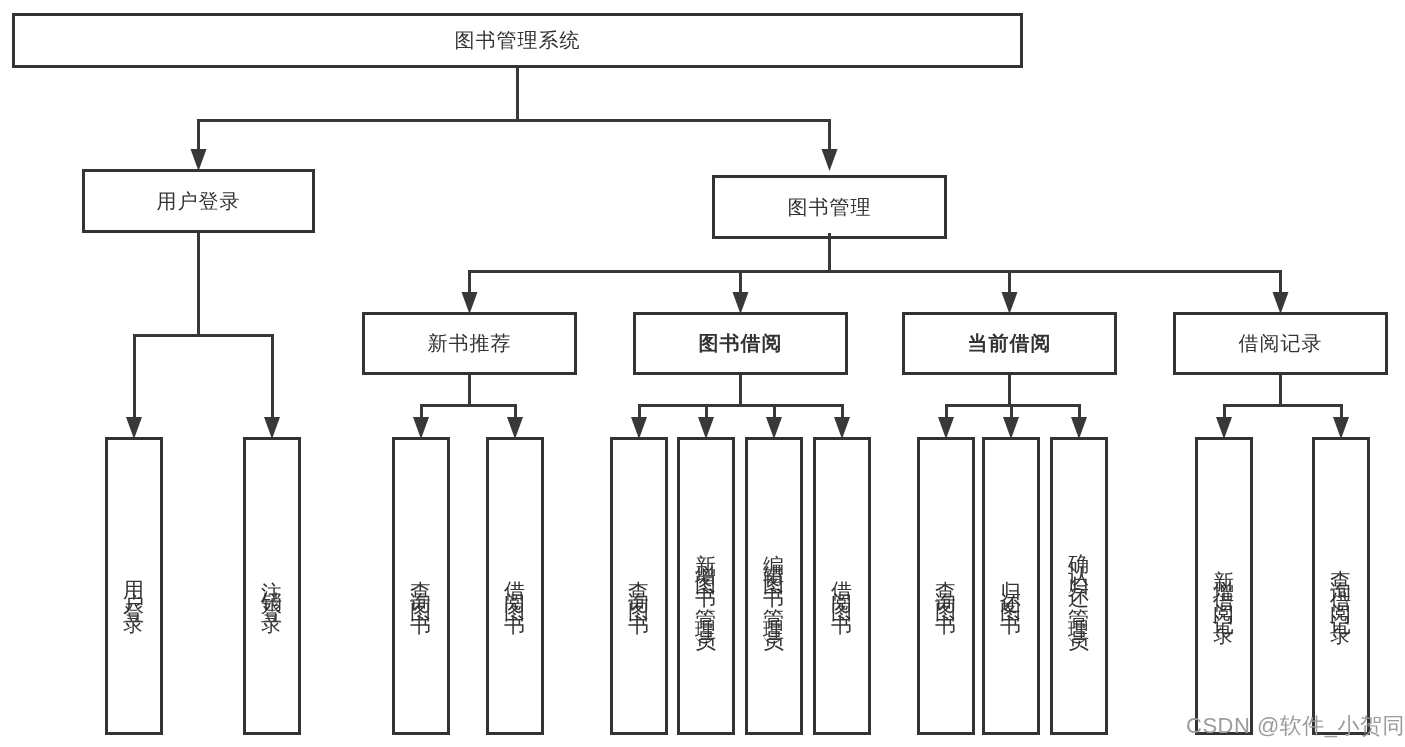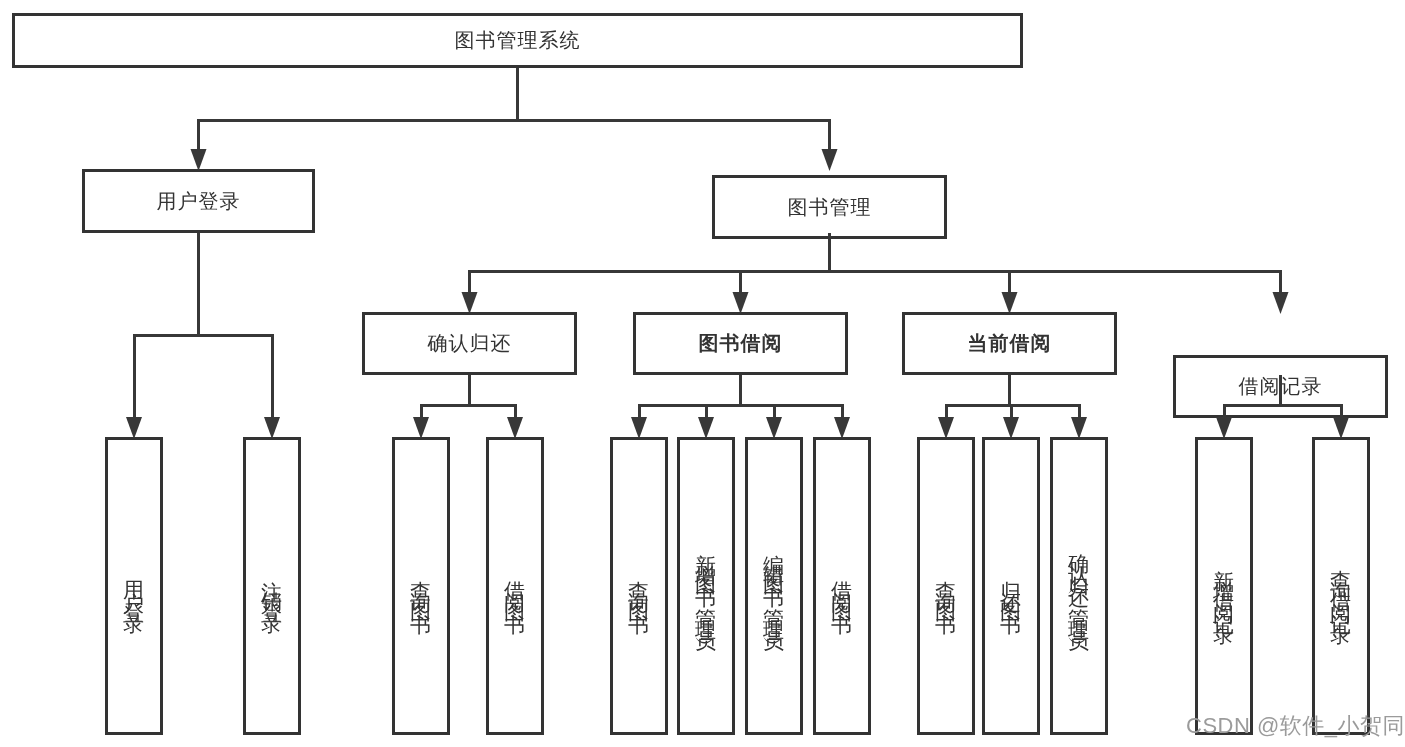--- a/index.html
+++ b/index.html
@@ -115,21 +115,21 @@
     <div class="node leaf" style="left: 105px; top: 437px; width: 58px; height: 298px;">
       <span class="lbl">用户登录</span>
     </div>
     <div class="node leaf" style="left: 243px; top: 437px; width: 58px; height: 298px;">
       <span class="lbl">注销登录</span>
     </div>
     <div class="node" style="left: 712px; top: 169px; width: 235px; height: 64px; margin-top: 6px;">
       <span class="lbl">图书管理</span>
     </div>
     <div class="node" style="left: 362px; top: 312px; width: 215px; height: 63px;">
-      <span class="lbl">确认归还</span>
+      <span class="lbl">新书推荐</span>
     </div>
     <div class="node leaf" style="left: 392px; top: 437px; width: 58px; height: 298px;">
       <span class="lbl">查询图书</span>
     </div>
     <div class="node leaf" style="left: 486px; top: 437px; width: 58px; height: 298px;">
       <span class="lbl">借阅图书</span>
     </div>
     <div class="node" style="left: 633px; top: 312px; width: 215px; height: 63px; font-weight: bold;">
       <span class="lbl">图书借阅</span>
     </div>
@@ -150,21 +150,21 @@
     </div>
     <div class="node leaf" style="left: 917px; top: 437px; width: 58px; height: 298px;">
       <span class="lbl">查询图书</span>
     </div>
     <div class="node leaf" style="left: 982px; top: 437px; width: 58px; height: 298px;">
       <span class="lbl">归还图书</span>
     </div>
     <div class="node leaf" style="left: 1050px; top: 437px; width: 58px; height: 298px;">
       <span class="lbl">确认归还（管理员）</span>
     </div>
-    <div class="node" style="left: 1173px; top: 312px; width: 215px; height: 63px; margin-top: 43px;">
+    <div class="node" style="left: 1173px; top: 312px; width: 215px; height: 63px;">
       <span class="lbl">借阅记录</span>
     </div>
     <div class="node leaf" style="left: 1195px; top: 437px; width: 58px; height: 298px;">
       <span class="lbl">新增借阅记录</span>
     </div>
     <div class="node leaf" style="left: 1312px; top: 437px; width: 58px; height: 298px;">
       <span class="lbl">查询借阅记录</span>
     </div>
   </div>
 

